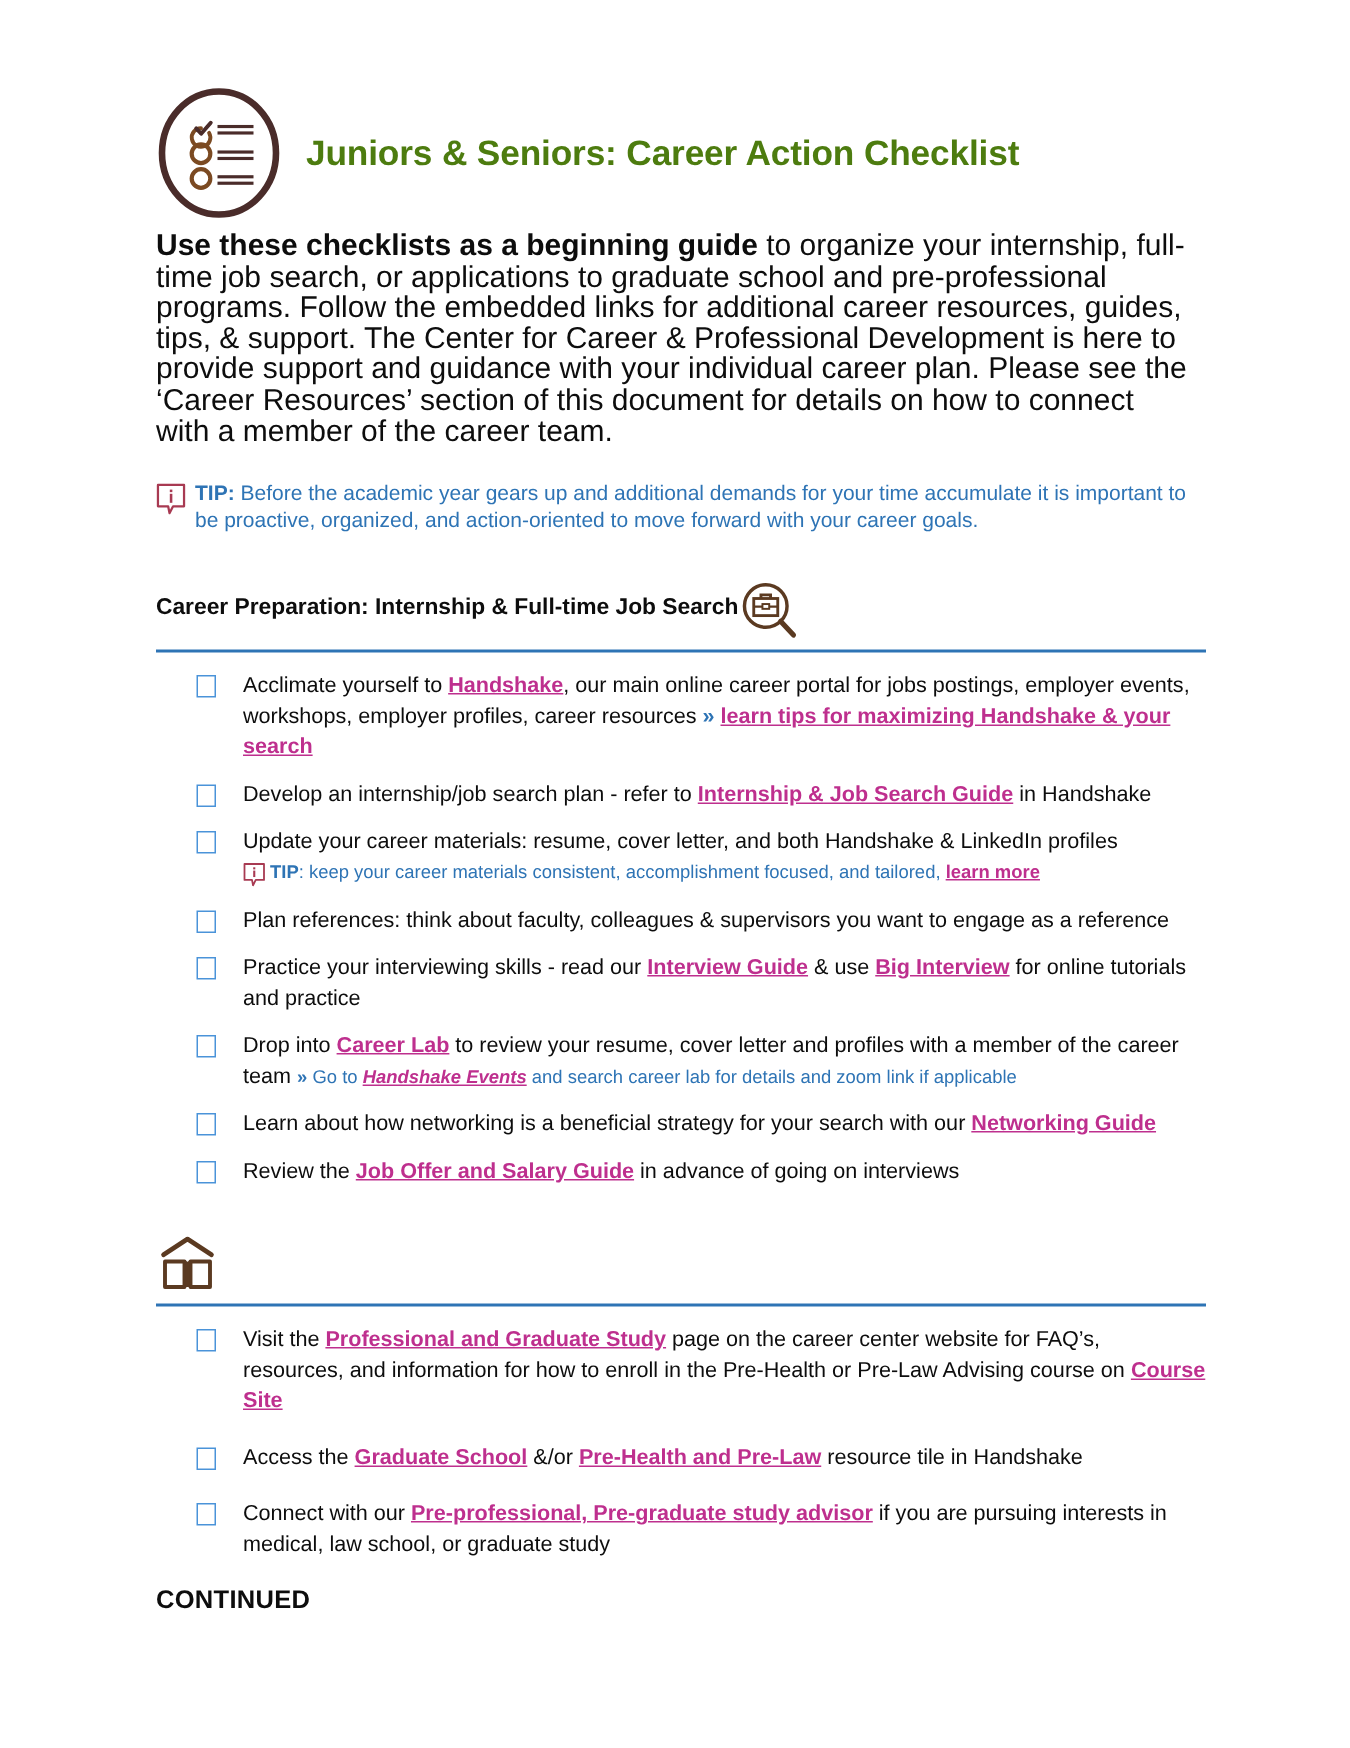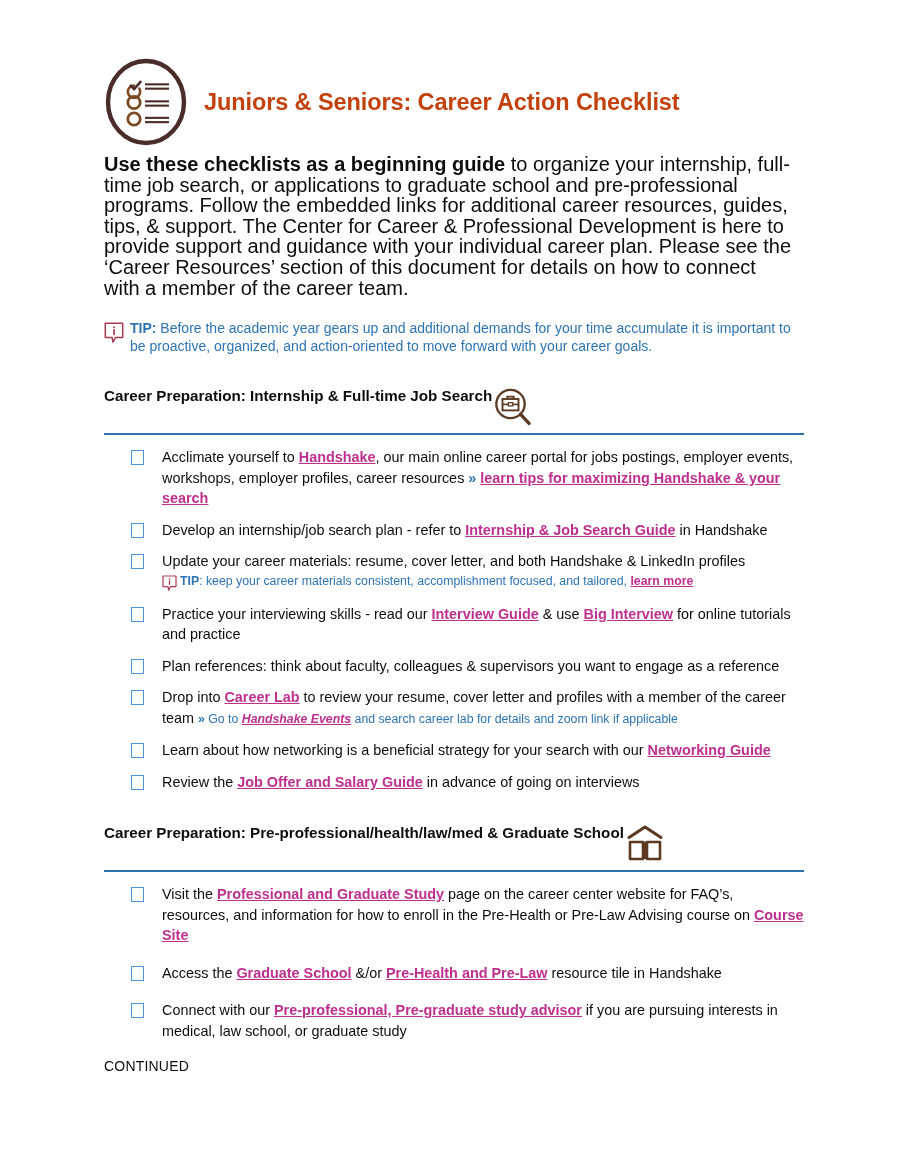--- a/index.html
+++ b/index.html
@@ -38,21 +38,21 @@
   }
   .logo-icon {
     width: 84px;
     height: 90px;
     flex: 0 0 84px;
     margin-right: 16px;
   }
   .doc-title {
     font-size: 23.5px;
     font-weight: bold;
-    color: #c2410c;
+    color: #4d7c0f;
     letter-spacing: -0.1px;
     white-space: nowrap;
   }
 
   
   .intro {
     margin-top: 4px;
     font-size: 20px;
     line-height: 20.6px;
     color: #0d0d0d;
@@ -80,21 +80,21 @@
     color: #2E74B5;
   }
   .tip-text .tip-label { font-weight: bold; }
 
   
   .section {
     margin-top: 32px;
   }
   .section-head {
     display: flex;
-    align-items: flex-start;
+    align-items: center;
     gap: 0;
   }
   .section-title {
     font-size: 15.2px;
     font-weight: bold;
     color: #0d0d0d;
     white-space: nowrap;
     padding-bottom: 3px;
   }
   .section-icon {
@@ -166,22 +166,22 @@
   .sub-tip-text .tip-label { font-weight: bold; }
   .sub-note {
     font-size: 12.3px;
     color: #2E74B5;
   }
   .sub-note .doc-link { font-size: 12.3px; font-style: italic; }
 
   .spaced .check-item { margin-bottom: 17px; }
 
   .continued {
-    font-size: 14px;
-    font-weight: normal;
+    font-size: 17px;
+    font-weight: bold;
     letter-spacing: 0.2px;
     color: #0d0d0d;
   }
 </style>
 </head>
 <body>
 
 <div class="page">
   <div class="content">
 
@@ -253,43 +253,42 @@
                   <span class="sub-tip-icon"><svg viewBox="0 0 15 18" width="15" height="18">
                       <path d="M1 1 h13 v10.6 h-5.5 l-1.8 3.6 l-0.7 -3.6 h-5 z" fill="none" stroke="#A83A52" stroke-width="1.2" stroke-linejoin="round"></path>
                       <rect x="6.8" y="3.2" width="1.4" height="1.4" fill="#A83A52"></rect>
                       <rect x="6.8" y="5.4" width="1.4" height="4.3" fill="#A83A52"></rect>
                     </svg></span>
                   <div class="sub-tip-text"><span class="tip-label">TIP</span><span>: keep your career materials consistent, accomplishment focused, and tailored, </span><a class="doc-link">learn more</a></div>
                 </div></div>
             </div>
             <div class="check-item">
               <span class="checkbox"></span>
+              <div class="item-body"><span>Plan references: think about faculty, colleagues &amp; supervisors you want to engage as a reference</span></div>
+            </div>
+            <div class="check-item">
+              <span class="checkbox"></span>
               <div class="item-body"><span>Practice your interviewing skills - read our </span><a class="doc-link">Interview Guide</a><span> &amp; use </span><a class="doc-link">Big Interview</a><span> for online tutorials and practice</span></div>
-            </div>
-            <div class="check-item">
-              <span class="checkbox"></span>
-              <div class="item-body"><span>Plan references: think about faculty, colleagues &amp; supervisors you want to engage as a reference</span></div>
             </div>
             <div class="check-item">
               <span class="checkbox"></span>
               <div class="item-body"><span>Drop into </span><a class="doc-link">Career Lab</a><span> to review your resume, cover letter and profiles with a member of the career team </span><span class="sub-note"><span class="chev">» </span><span>Go to </span><a class="doc-link">Handshake Events</a><span> and search career lab for details and zoom link if applicable</span></span></div>
             </div>
             <div class="check-item">
               <span class="checkbox"></span>
               <div class="item-body"><span>Learn about how networking is a beneficial strategy for your search with our </span><a class="doc-link">Networking Guide</a></div>
             </div>
             <div class="check-item">
               <span class="checkbox"></span>
               <div class="item-body"><span>Review the </span><a class="doc-link">Job Offer and Salary Guide</a><span> in advance of going on interviews</span></div>
             </div>
           </div>
         </div>
         <div class="section">
           <div class="section-head">
-            <div class="section-title">Career Preparation: Pre-professional/health/law/med &amp; Graduate School</div>
             <span class="section-icon"><svg viewBox="0 0 42 40" width="42" height="40">
                 <path d="M5 13.5 L21 3 L37 13.5" fill="none" stroke="#5B3A21" stroke-width="3.1" stroke-linecap="round" stroke-linejoin="round"></path>
                 <path d="M6 18 h13 v17 h-13 z" fill="none" stroke="#5B3A21" stroke-width="2.6" stroke-linejoin="round"></path>
                 <path d="M23 18 h13 v17 h-13 z" fill="none" stroke="#5B3A21" stroke-width="2.6" stroke-linejoin="round"></path>
                 <path d="M19 18 q2 2.6 4 0" fill="none" stroke="#5B3A21" stroke-width="2.4"></path>
                 <line x1="21" y1="19" x2="21" y2="35" stroke="#5B3A21" stroke-width="2.4"></line>
               </svg></span>
           </div>
           <div class="rule"></div>
           <div class="checklist spaced">

